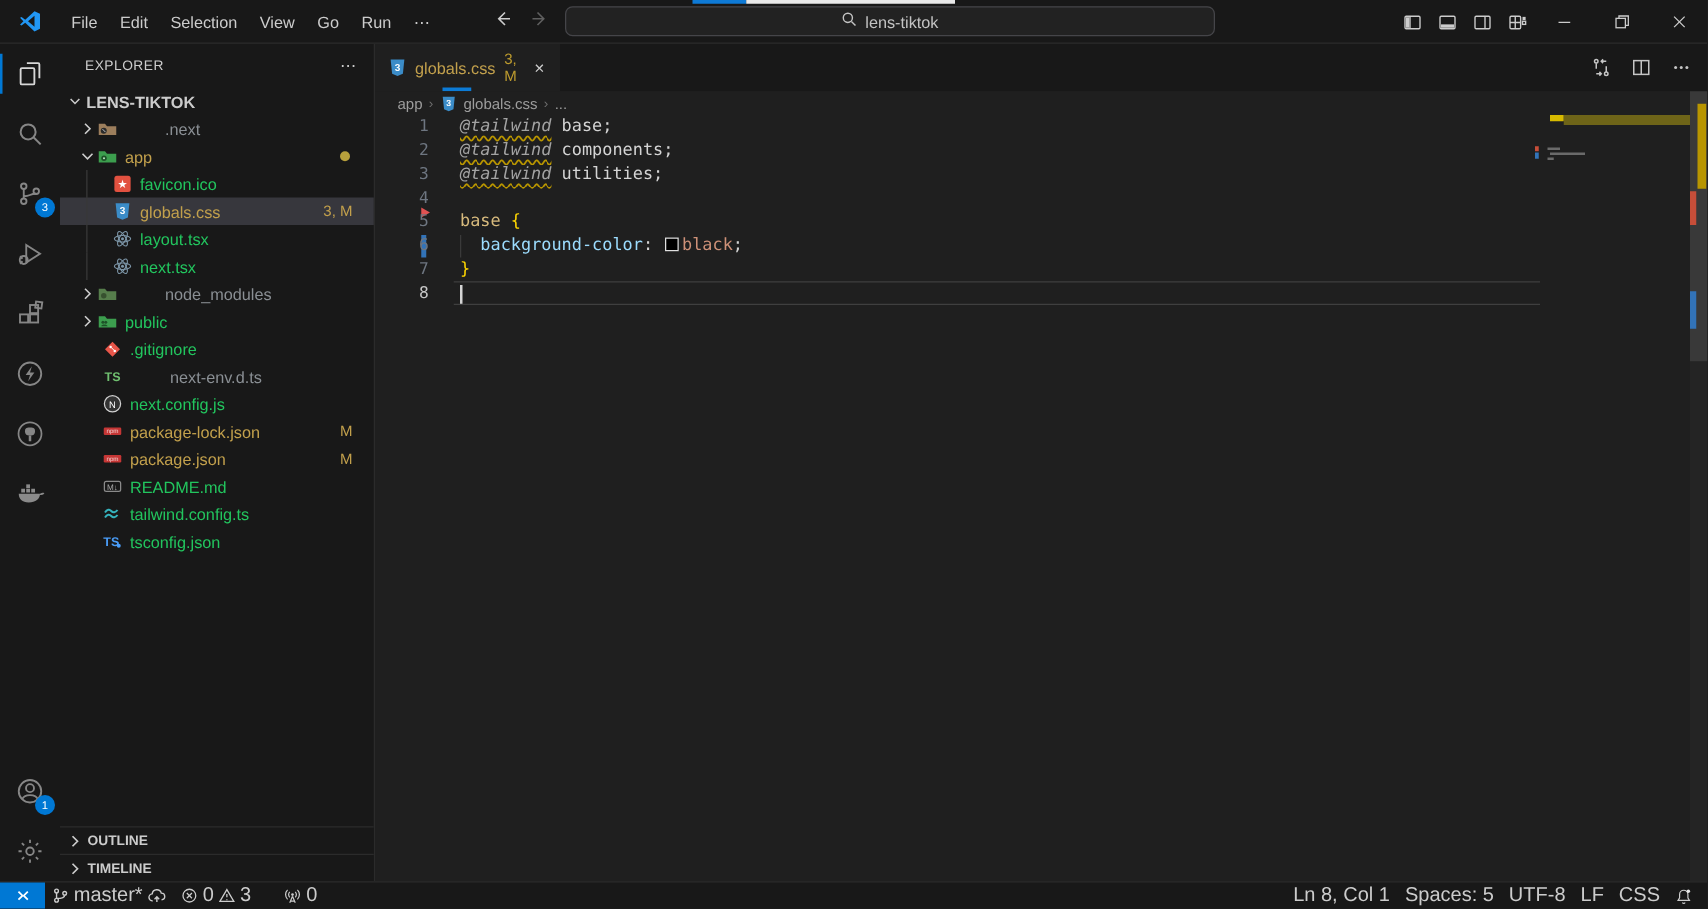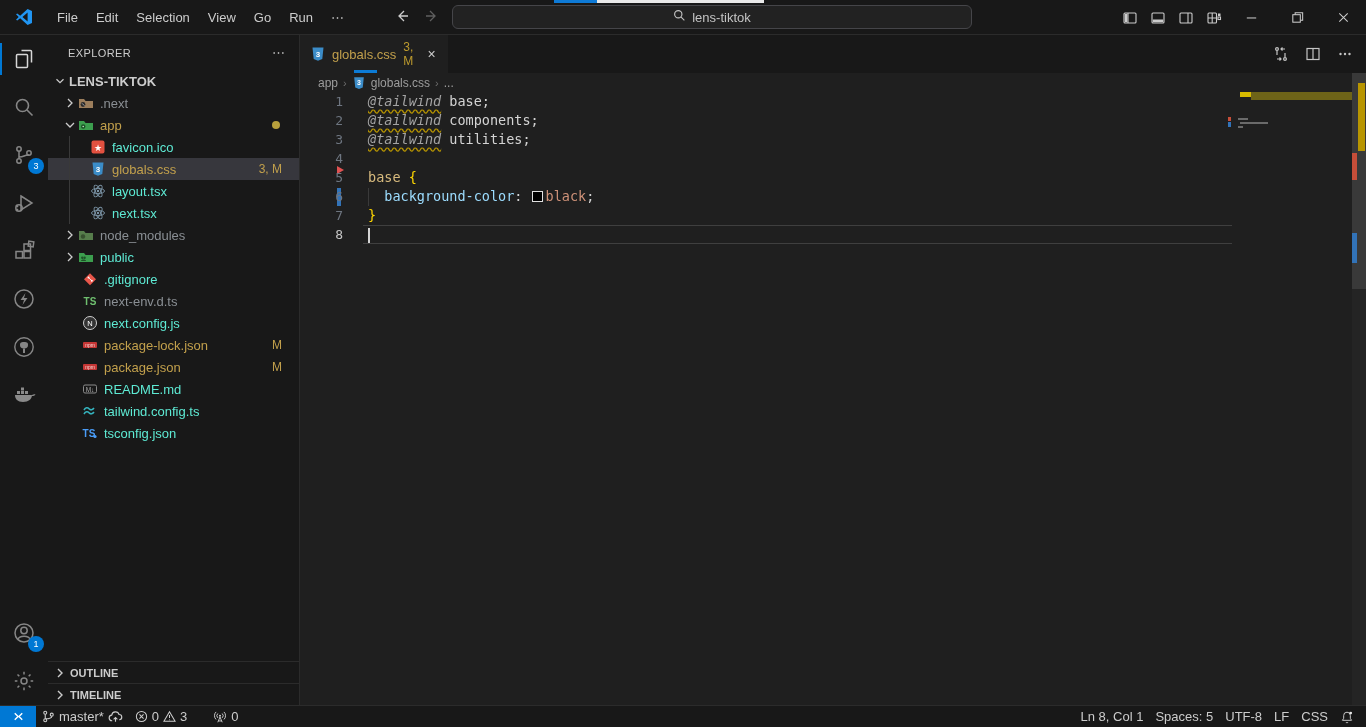--- a/index.html
+++ b/index.html
@@ -41,22 +41,22 @@
   .row{height:22px;display:flex;align-items:center;position:relative;cursor:pointer;white-space:nowrap;}
   .row .chev{width:16px;height:16px;flex:0 0 16px;display:flex;align-items:center;justify-content:center;}
   .row .chev svg{transition:none;}
   .row .chev.down svg{transform:rotate(90deg);}
   .row .ficon{width:16px;height:16px;flex:0 0 16px;margin-right:6px;display:flex;align-items:center;justify-content:center;}
   .row.lvl1{padding-left:14px;}
   .row.lvl1.nochev{padding-left:34px;}
   .row.lvl2{padding-left:42px;}
   .row.lvl2::before{content:'';position:absolute;left:21px;top:0;bottom:0;width:1px;background:#393939;}
   .row.selected{background:#37373d;}
-  .row .lbl{color:#5eead4;}
-  .row.dim .lbl{color:#8a8f94;}
+  .row .lbl{color:#22c55e;}
+  .row.dim .lbl{color:#8a8f94;margin-left:32px;}
   .row.modified .lbl{color:#c2a04c;}
   .row .rbadge{margin-left:auto;padding-right:17px;color:#c2a04c;font-size:12px;}
   .row .mdot{margin-left:auto;margin-right:19px;width:8px;height:8px;border-radius:50%;background:#b8a03c;}
   #root-row{height:22px;display:flex;align-items:center;padding-left:5px;font-weight:bold;font-size:13px;color:#cccccc;cursor:pointer;}
   #root-row .chev{width:14px;height:16px;display:flex;align-items:center;justify-content:center;margin-right:2px;}
   .side-section{position:absolute;left:0;right:0;height:22px;border-top:1px solid #2b2b2b;display:flex;align-items:center;
                 font-size:11px;font-weight:bold;color:#cccccc;padding-left:4px;box-sizing:border-box;background:#181818;cursor:pointer;}
   .side-section .chev{width:16px;display:flex;align-items:center;justify-content:center;margin-right:2px;}
 
   
@@ -99,21 +99,21 @@
   #indent-guide{position:absolute;left:68px;top:96px;width:1px;height:18px;background:#3a3a3a;}
   #cursor{position:absolute;left:68px;top:136px;width:2px;height:16px;background:#d4d4d4;}
 
   
   #minimap{position:absolute;left:1226px;top:73px;width:126px;height:200px;}
   #scrollbar{position:absolute;left:1352px;top:73px;width:14px;bottom:22px;background:#242424;}
   #scroll-thumb{position:absolute;left:0;top:0;width:14px;height:216px;background:rgba(121,121,121,.25);}
 
   
   #statusbar{position:absolute;left:0;bottom:0;width:1366px;height:22px;background:#181818;border-top:1px solid #2b2b2b;
-             display:flex;align-items:center;font-size:13px;color:#cccccc;box-sizing:border-box;z-index:5;}
+             display:flex;align-items:center;font-size:16px;color:#cccccc;box-sizing:border-box;z-index:5;}
   #sb-remote{width:36px;height:100%;background:#0078d4;color:#fff;display:flex;align-items:center;justify-content:center;cursor:pointer;}
   .sb-item{display:flex;align-items:center;gap:4px;padding:0 6px;height:100%;cursor:pointer;}
   #sb-right{margin-left:auto;display:flex;align-items:center;height:100%;padding-right:6px;}
   .sb-item svg{display:block;}
 </style>
 </head>
 <body>
 
 <div id="titlebar">
   <div id="vscode-logo">

